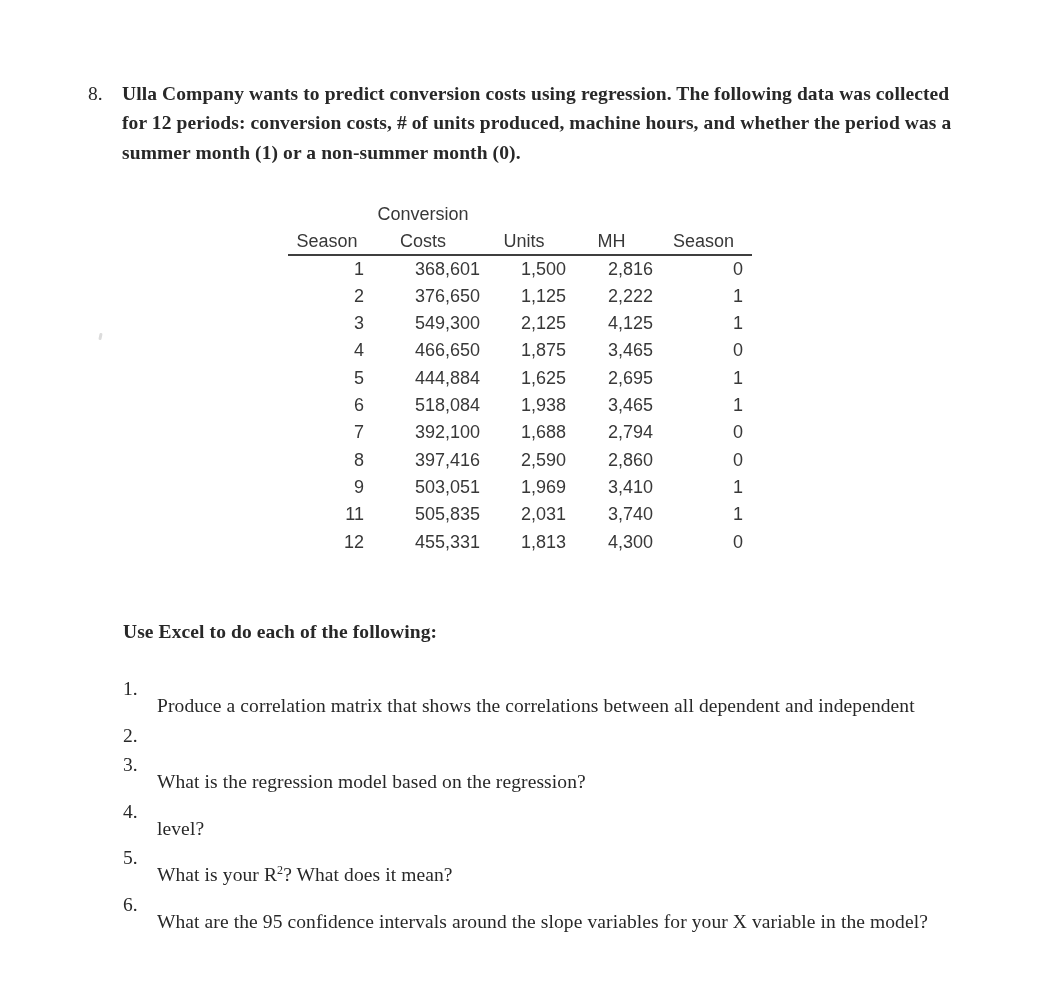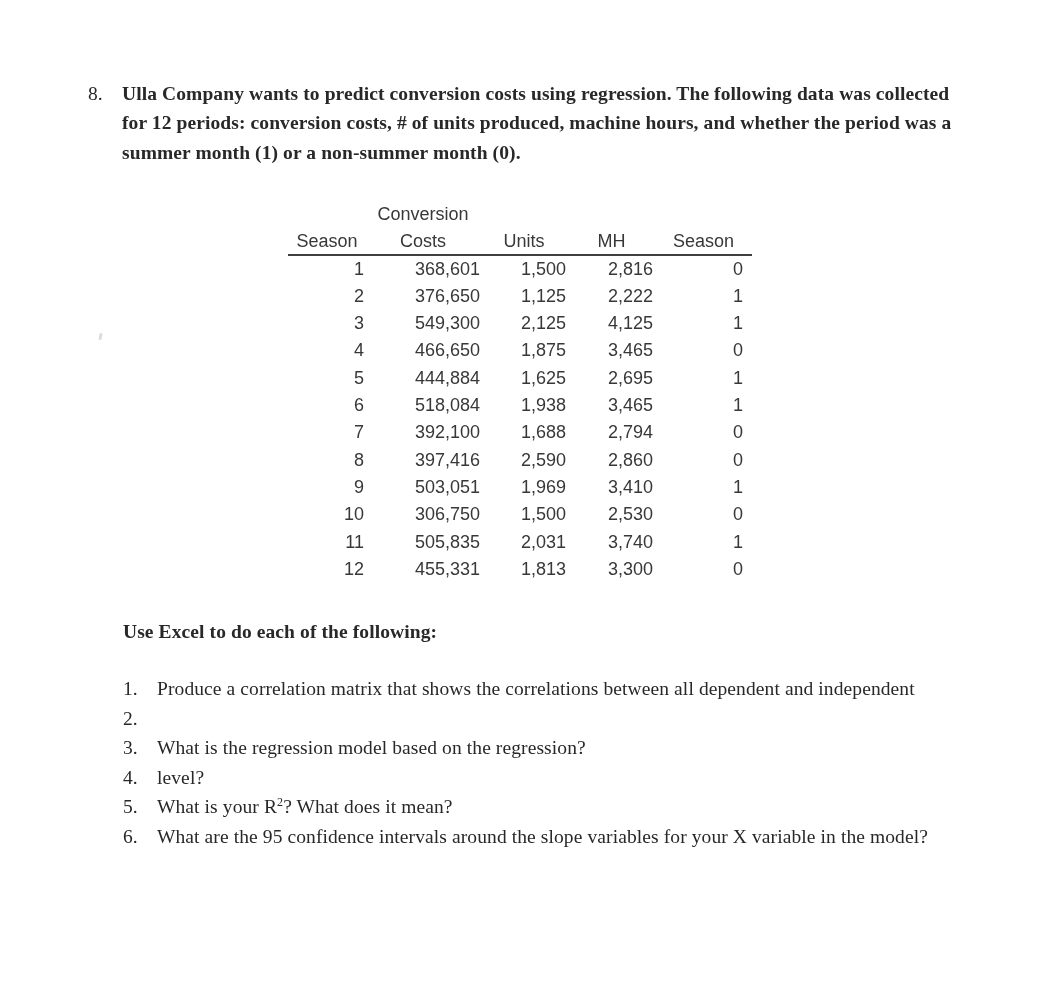--- a/index.html
+++ b/index.html
@@ -91,20 +91,21 @@
     width: 34px;
     flex: 0 0 34px;
     font-size: 19.5px;
     line-height: 29.5px;
   }
   .q-text .q-line {
     font-size: 19.5px;
     line-height: 29.5px;
     white-space: pre;
     letter-spacing: 0.1px;
+    margin-top: 17px;
   }
   .q-line sup {
     font-size: 12px;
     vertical-align: super;
     line-height: 0;
   }
   
   .scan-speck {
     position: absolute;
     top: 333px;
@@ -216,38 +217,31 @@
             <td class="c5">0</td>
           </tr>
           <tr>
             <td class="c1">9</td>
             <td class="c2">503,051</td>
             <td class="c3">1,969</td>
             <td class="c4">3,410</td>
             <td class="c5">1</td>
           </tr>
           <tr>
-            <td class="c1">10</td>
-            <td class="c2">306,750</td>
-            <td class="c3">1,500</td>
-            <td class="c4">2,530</td>
-            <td class="c5">0</td>
-          </tr>
-          <tr>
             <td class="c1">11</td>
             <td class="c2">505,835</td>
             <td class="c3">2,031</td>
             <td class="c4">3,740</td>
             <td class="c5">1</td>
           </tr>
           <tr>
             <td class="c1">12</td>
             <td class="c2">455,331</td>
             <td class="c3">1,813</td>
-            <td class="c4">3,300</td>
+            <td class="c4">4,300</td>
             <td class="c5">0</td>
           </tr>
         </tbody>
     </table>
   </div>
 
   <div class="instructions-heading">Use Excel to do each of the following:</div>
 
   <div class="questions">
 

